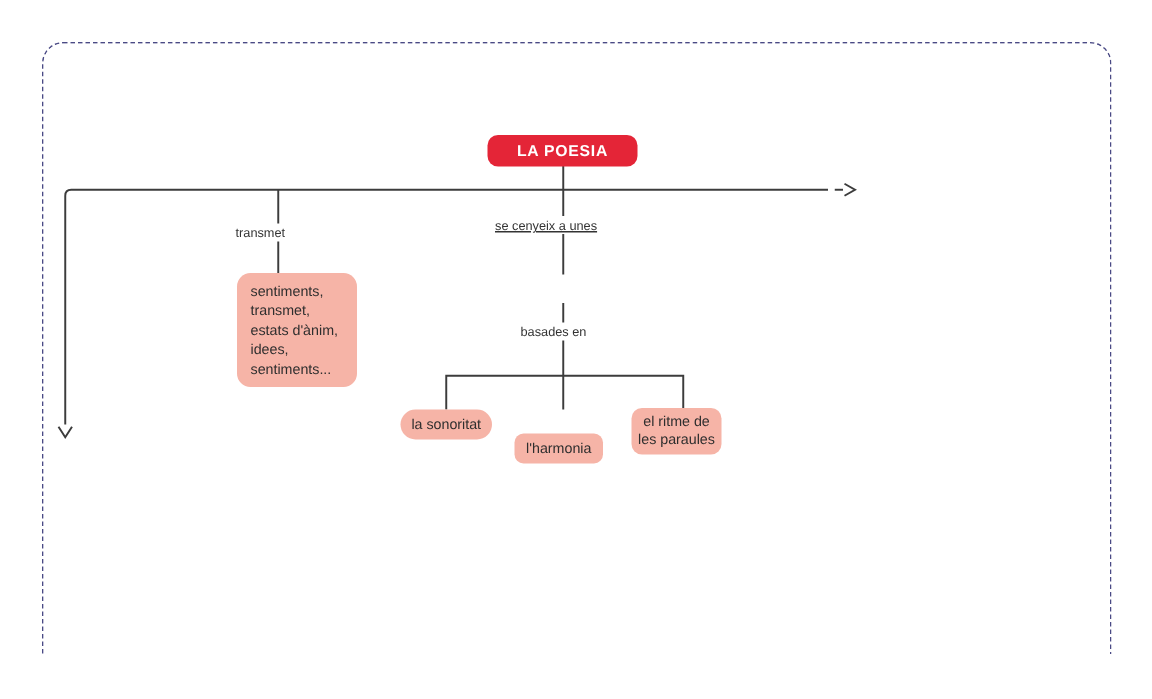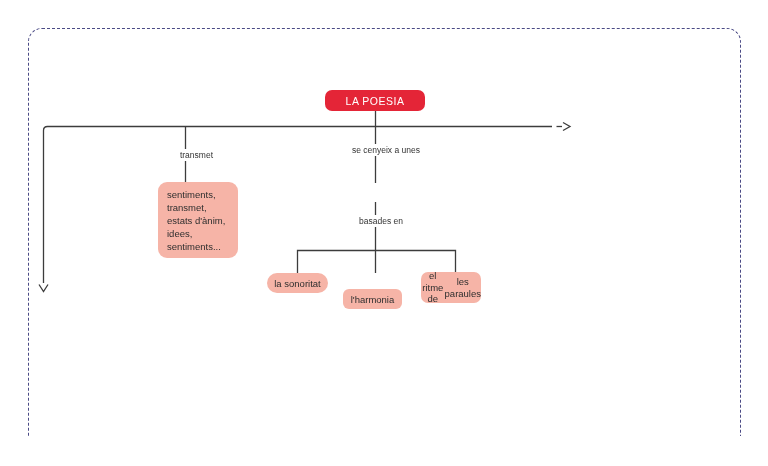--- a/index.html
+++ b/index.html
@@ -21,21 +21,21 @@
     border-radius: 14px 14px 0 0;
   }
   svg.connectors {
     position: absolute; left: 0; top: 0; width: 768px; height: 466px;
     z-index: 1;
   }
   .node, .edge-label { position: absolute; z-index: 2; }
   .root-node {
     left: 325px; top: 90px; width: 100px; height: 21px;
     background: #e42537; border-radius: 7px;
-    color: #ffffff; font-weight: normal; font-size: 10.5px; letter-spacing: 0.5px;
+    color: #ffffff; font-weight: bold; font-size: 10.5px; letter-spacing: 0.5px;
     display: flex; align-items: center; justify-content: center;
   }
   .pink {
     background: #f6b4a7; color: #2e2e2e;
   }
   .node-sentiments {
     left: 148px; top: 182px; width: 80px; height: 76px;
     border-radius: 9px; font-size: 9.5px; line-height: 13px;
     padding: 6px 4px 0 9px; text-align: left; margin-left: 10px;
   }
@@ -50,29 +50,29 @@
     display: flex; align-items: center; justify-content: center;
   }
   .node-harmonia {
     left: 343px; top: 289px; width: 59px; height: 20px;
     border-radius: 6px; font-size: 9.5px;
     display: flex; align-items: center; justify-content: center;
   }
   .node-ritme {
     left: 421px; top: 272px; width: 60px; height: 31px;
     border-radius: 7px; font-size: 9.5px; line-height: 11.5px;
-    display: flex; align-items: center; justify-content: center;
+    display: flex; flex-direction: column; align-items: center; justify-content: center;
     text-align: center;
   }
   .edge-label {
     background: #ffffff; color: #333333; font-size: 8.5px; line-height: 12px;
-    text-align: right;
+    text-align: left;
   }
   .label-transmet   { left: 157px; top: 149px; width: 56px; height: 12px; }
-  .label-cenyeix    { left: 330px; top: 144px; width: 90px; height: 12px; }
+  .label-cenyeix    { left: 330px; top: 144px; width: 90px; height: 12px; text-decoration: underline; }
   .label-basades    { left: 347px; top: 215px; width: 56px; height: 12px; }
 </style>
 </head>
 <body>
 
 <div class="canvas">
 
   <div class="page-border"></div>
 
   <svg class="connectors" viewBox="0 0 768 466">

